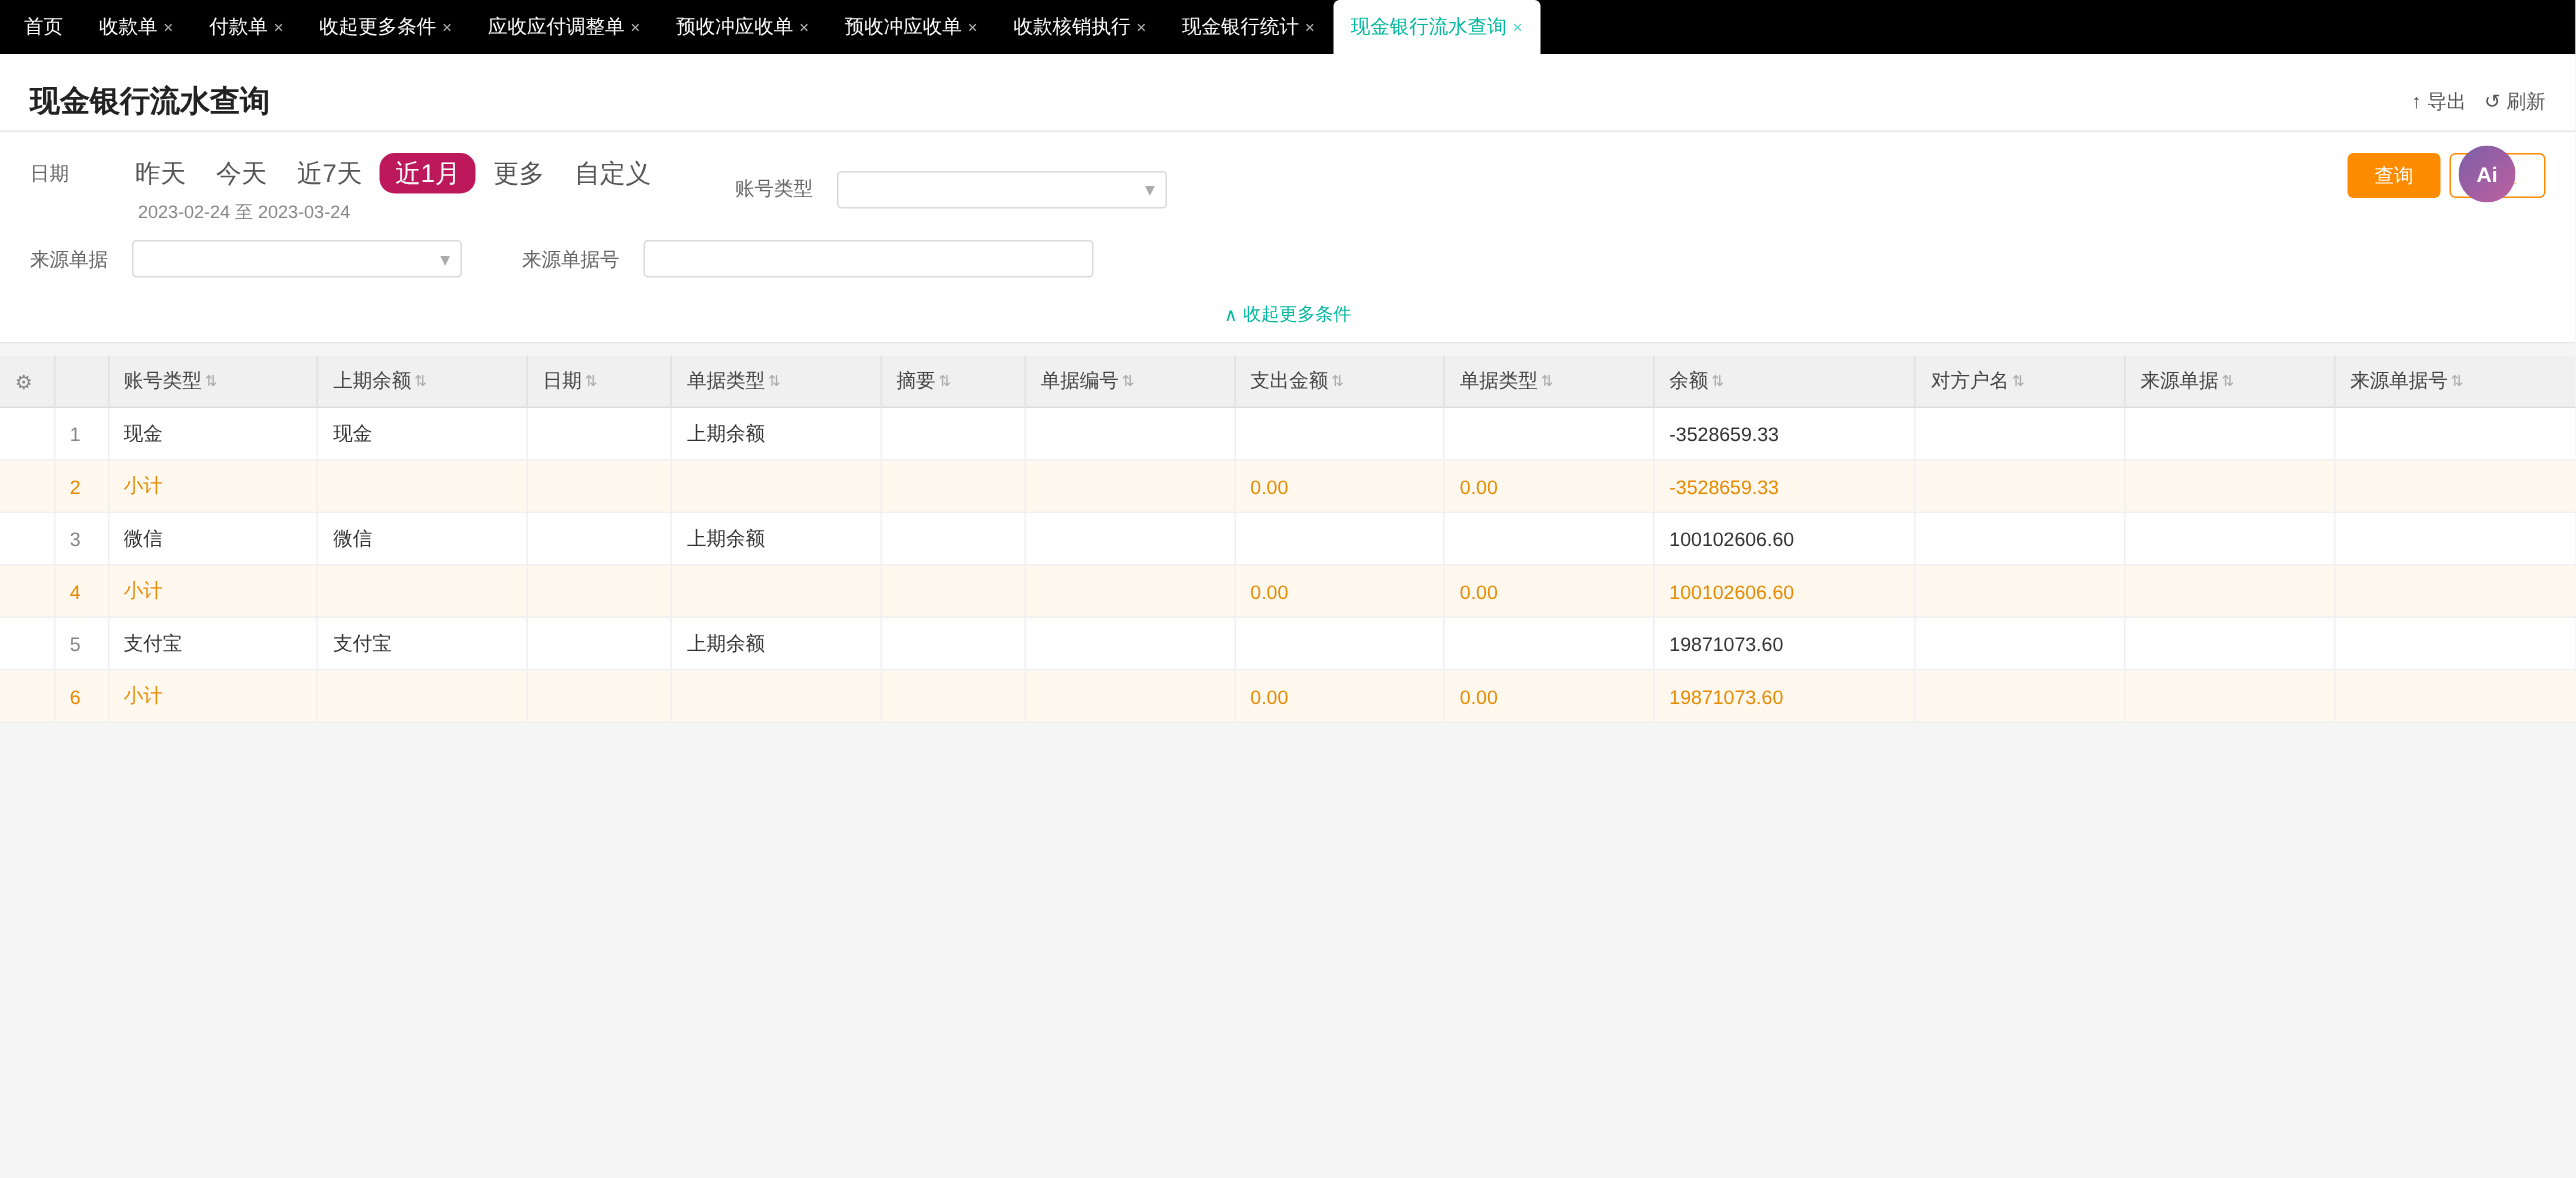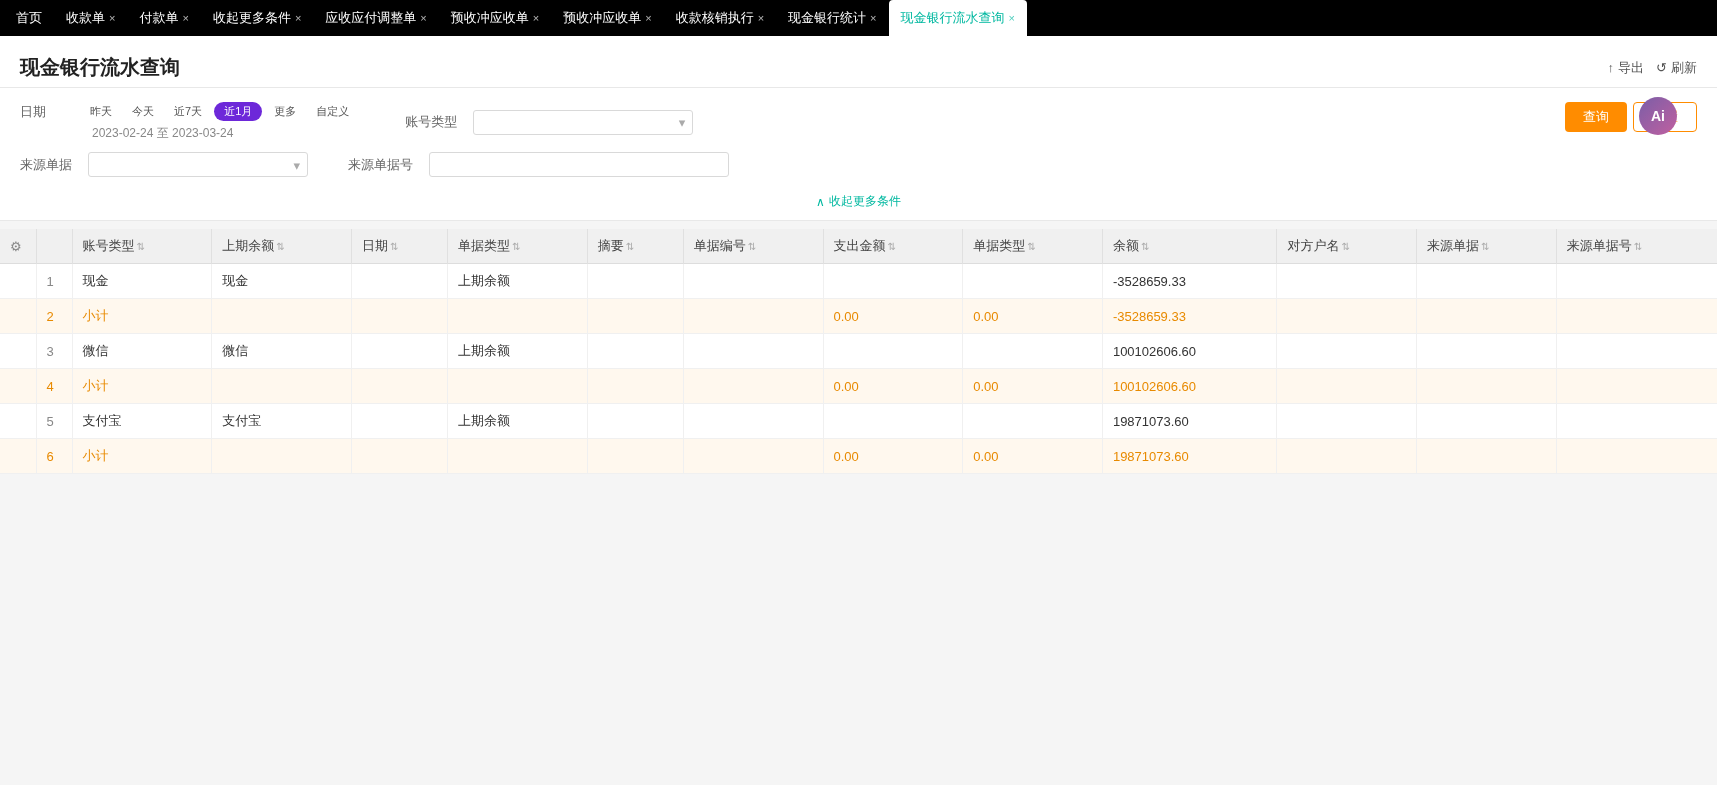--- a/index.html
+++ b/index.html
@@ -77,27 +77,27 @@
     }
     .date-shortcuts {
       display: flex;
       gap: 4px;
       align-items: center;
     }
     .date-btn {
       padding: 2px 8px;
       border-radius: 3px;
       cursor: pointer;
-      font-size: 11px;
+      font-size: 17px;
       color: #555;
       border: none;
       background: transparent;
     }
     .date-btn.active {
-      background: #6d28d9;
+      background: #be185d;
       color: #fff;
       border-radius: 10px;
       padding: 2px 10px;
     }
     .date-range {
       font-size: 12px;
       color: #888;
       margin-left: 18px;
     }
     .action-btn-orange {

